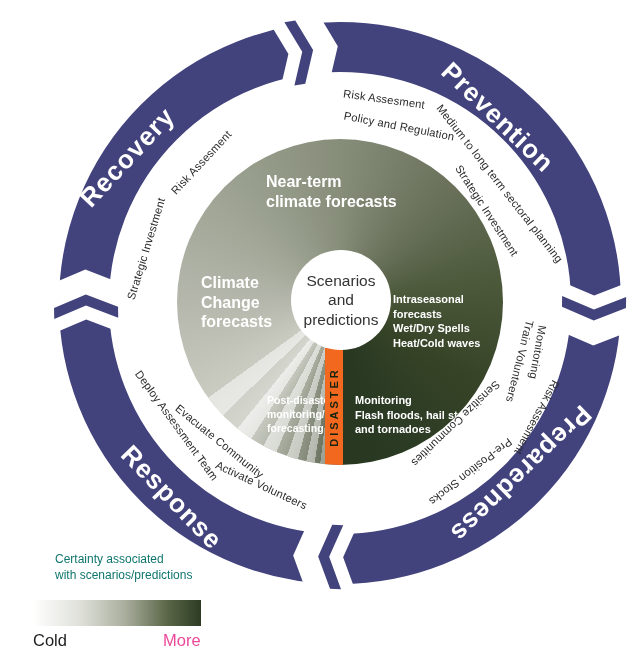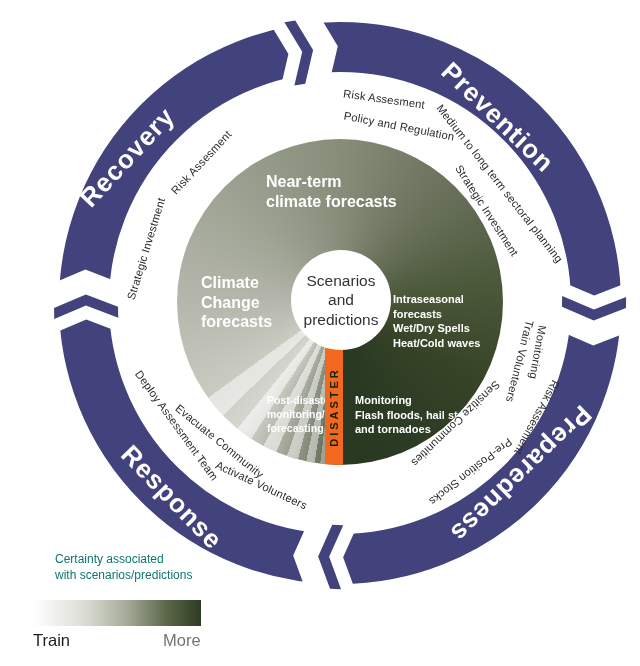--- a/index.html
+++ b/index.html
@@ -45,21 +45,21 @@
   #disaster-bar span{
     transform:rotate(-90deg);white-space:nowrap;color:#16240f;font-weight:bold;
     font-size:11px;letter-spacing:3px;
   }
 
   
   #legend-title{position:absolute;left:33px;top:552px;color:#0f766e;font-size:12px;line-height:1.3;white-space:pre-line;margin-left:22px;}
   #legend-bar{position:absolute;left:33px;top:600px;width:168px;height:26px;
     background:linear-gradient(90deg,#ffffff 0%,#dcded6 30%,#a8ad9c 55%,#5a6647 80%,#2c3c23 100%);}
   #legend-less{position:absolute;left:33px;top:631px;color:#1d1d1b;font-size:16.5px;}
-  #legend-more{position:absolute;left:163px;top:631px;color:#737373;font-size:16.5px;}
+  #legend-more{position:absolute;left:163px;top:631px;color:#ec4899;font-size:16.5px;}
 </style>
 </head>
 <body>
 
 <div id="stage">
 
   <svg width="640" height="666" viewBox="0 0 640 666">
 
     <circle cx="340" cy="303" r="256" fill="none" stroke="#42427d" stroke-width="50"></circle>
 
@@ -129,16 +129,16 @@
     <div id="center-circle">
       <span>Scenarios
 and
 predictions</span>
     </div>
   </div>
 
   <div id="legend-title">Certainty associated
 with scenarios/predictions</div>
   <div id="legend-bar"></div>
-  <div id="legend-less">Train</div>
+  <div id="legend-less">Cold</div>
   <div id="legend-more">More</div>
 
 </div>
 
 </body></html>

